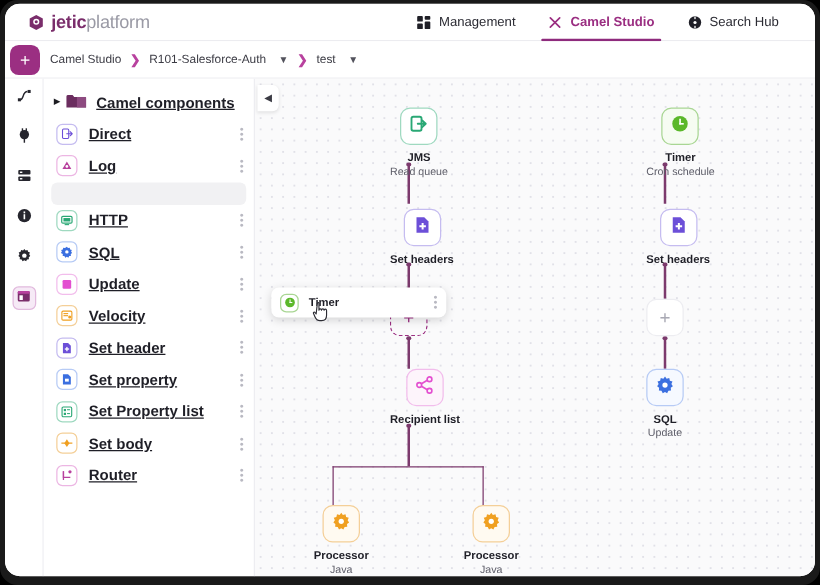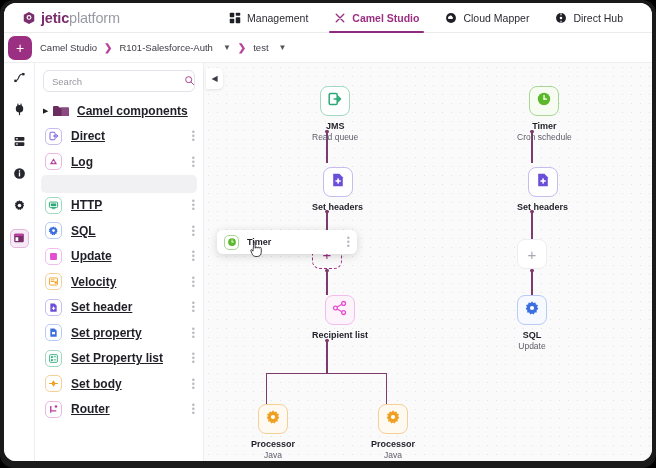--- a/index.html
+++ b/index.html
@@ -232,40 +232,31 @@
 
       <div class="nav-item active">
         <span class="nav-ic">
           <svg width="12" height="12" viewBox="0 0 16 16">
             <path d="M3 3 L13 13 M13 3 L3 13" stroke="#9b2f82" stroke-width="1.8" fill="none" stroke-linecap="round"></path>
           </svg>
         </span>
         <span>Camel Studio</span>
       </div>
 
-      <div class="nav-item">
-        <span class="nav-ic">
-          <svg width="12" height="12" viewBox="0 0 16 16">
-            <circle cx="8" cy="8" r="6.6" fill="#1f1f27"></circle>
-            <path d="M5 9.2a1.6 1.6 0 0 1 .3-3.1 2.4 2.4 0 0 1 4.6.5 1.5 1.5 0 0 1 0 2.6z" fill="#ffffff"></path>
-          </svg>
-        </span>
-        <span>Cloud Mapper</span>
-      </div>
 
       <div class="nav-item">
         <span class="nav-ic">
           <svg width="12" height="12" viewBox="0 0 16 16">
             <circle cx="8" cy="8" r="6.6" fill="#1f1f27"></circle>
             <circle cx="8" cy="8" r="1.7" fill="#ffffff"></circle>
             <rect x="7.3" y="1.8" width="1.4" height="2.6" fill="#ffffff"></rect>
             <rect x="7.3" y="11.6" width="1.4" height="2.6" fill="#ffffff"></rect>
           </svg>
         </span>
-        <span>Direct Hub</span>
+        <span>Search Hub</span>
       </div>
     </div>
   </div>
 
   <div class="crumbbar">
     <div class="addbtn">+</div>
     <div class="crumbs">
       <span class="crumb">Camel Studio</span>
       <span class="crumb-sep">❯</span>
       <span class="crumb">R101-Salesforce-Auth</span>
@@ -329,29 +320,20 @@
           <rect x="1.6" y="2.4" width="12.8" height="11.2" rx="1.6" fill="#7a2d6b"></rect>
           <rect x="1.6" y="2.4" width="12.8" height="3" rx="1.2" fill="#b8419e"></rect>
           <rect x="3.4" y="7" width="3.6" height="5" fill="#ffffff"></rect>
         </svg>
       </span>
     </div>
   </div>
 
   <div class="panel">
 
-    <div class="search">
-      <input type="text" placeholder="Search" style="">
-      <span>
-        <svg width="11" height="11" viewBox="0 0 16 16">
-          <circle cx="6.8" cy="6.8" r="4.4" stroke="#9b2f82" stroke-width="1.3" fill="none"></circle>
-          <path d="M10.2 10.2 L14 14" stroke="#9b2f82" stroke-width="1.3" stroke-linecap="round"></path>
-        </svg>
-      </span>
-    </div>
 
     <div class="list">
 
       <div class="row group">
         <span class="tri">▶</span>
         <span class="folder-ic">
           <svg width="16" height="13" viewBox="0 0 18 14">
             <path d="M0 2.2A1.4 1.4 0 0 1 1.4.8h4.3l1.5 1.7h9.4A1.4 1.4 0 0 1 18 3.9v8.1H0z" fill="#6b2d5f"></path>
             <rect x="9.6" y="2.6" width="8.4" height="9.4" fill="#8d4a80"></rect>
           </svg>

